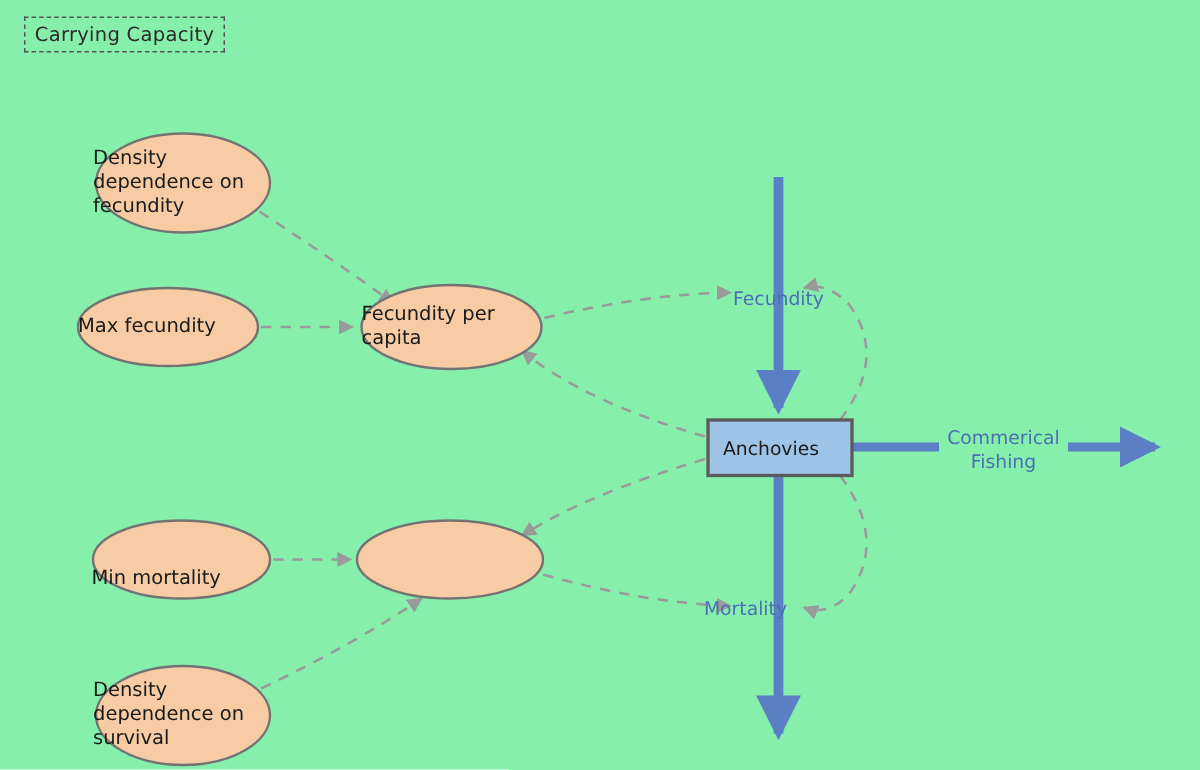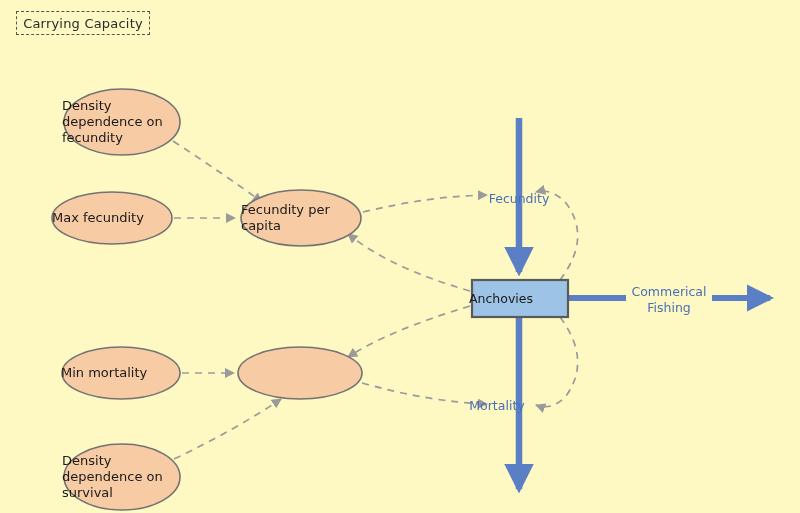--- a/index.html
+++ b/index.html
@@ -7,21 +7,21 @@
     padding: 0;
     background: #ffffff;
   }
   body {
     font-family: "DejaVu Sans", sans-serif;
   }
   #canvas {
     position: relative;
     width: 800px;
     height: 513px;
-    background: #fef9c3;
+    background: #86efac;
     overflow: hidden;
   }
   #diagram-svg {
     position: absolute;
     left: 0;
     top: 0;
     width: 800px;
     height: 513px;
   }
   .title-box {
@@ -141,28 +141,28 @@
 
   <div class="node-label" style="left:62px; top:98px; width:120px;">Density
 dependence on
 fecundity</div>
 
   <div class="node-label" style="left:52px; top:210px; width:120px;">Max fecundity</div>
 
   <div class="node-label" style="left:241px; top:202px; width:120px;">Fecundity per
 capita</div>
 
-  <div class="node-label" style="left:61px; top:365px; width:120px;">Min mortality</div>
+  <div class="node-label" style="left:61px; top:378px; width:120px;">Min mortality</div>
 
 
   <div class="node-label" style="left:62px; top:453px; width:120px;">Density
 dependence on
 survival</div>
 
-  <div class="box-label" style="left:453px; top:291px; width:96px;">Anchovies</div>
+  <div class="box-label" style="left:466px; top:291px; width:96px;">Anchovies</div>
 
   <div class="flow-label" style="left:469px; top:191px; width:100px;">Fecundity</div>
 
   <div class="flow-label" style="left:447px; top:398px; width:100px;">Mortality</div>
 
   <div class="flow-label" style="left:619px; top:284px; width:100px;">Commerical
 Fishing</div>
 
 </div>
 

